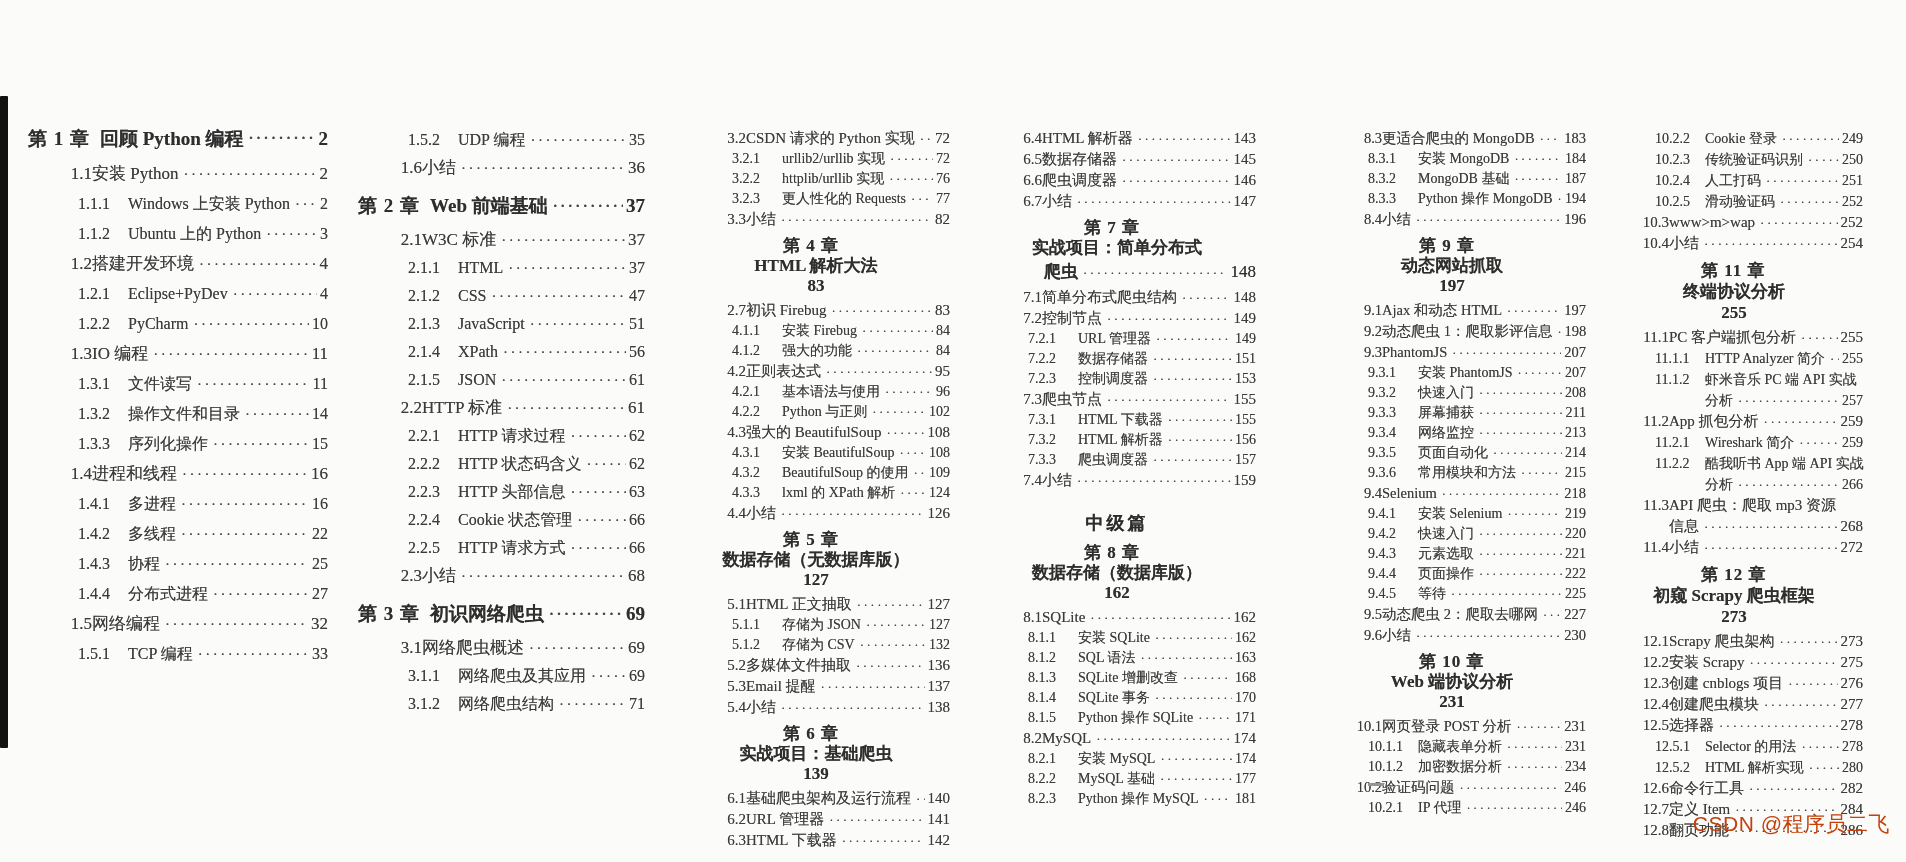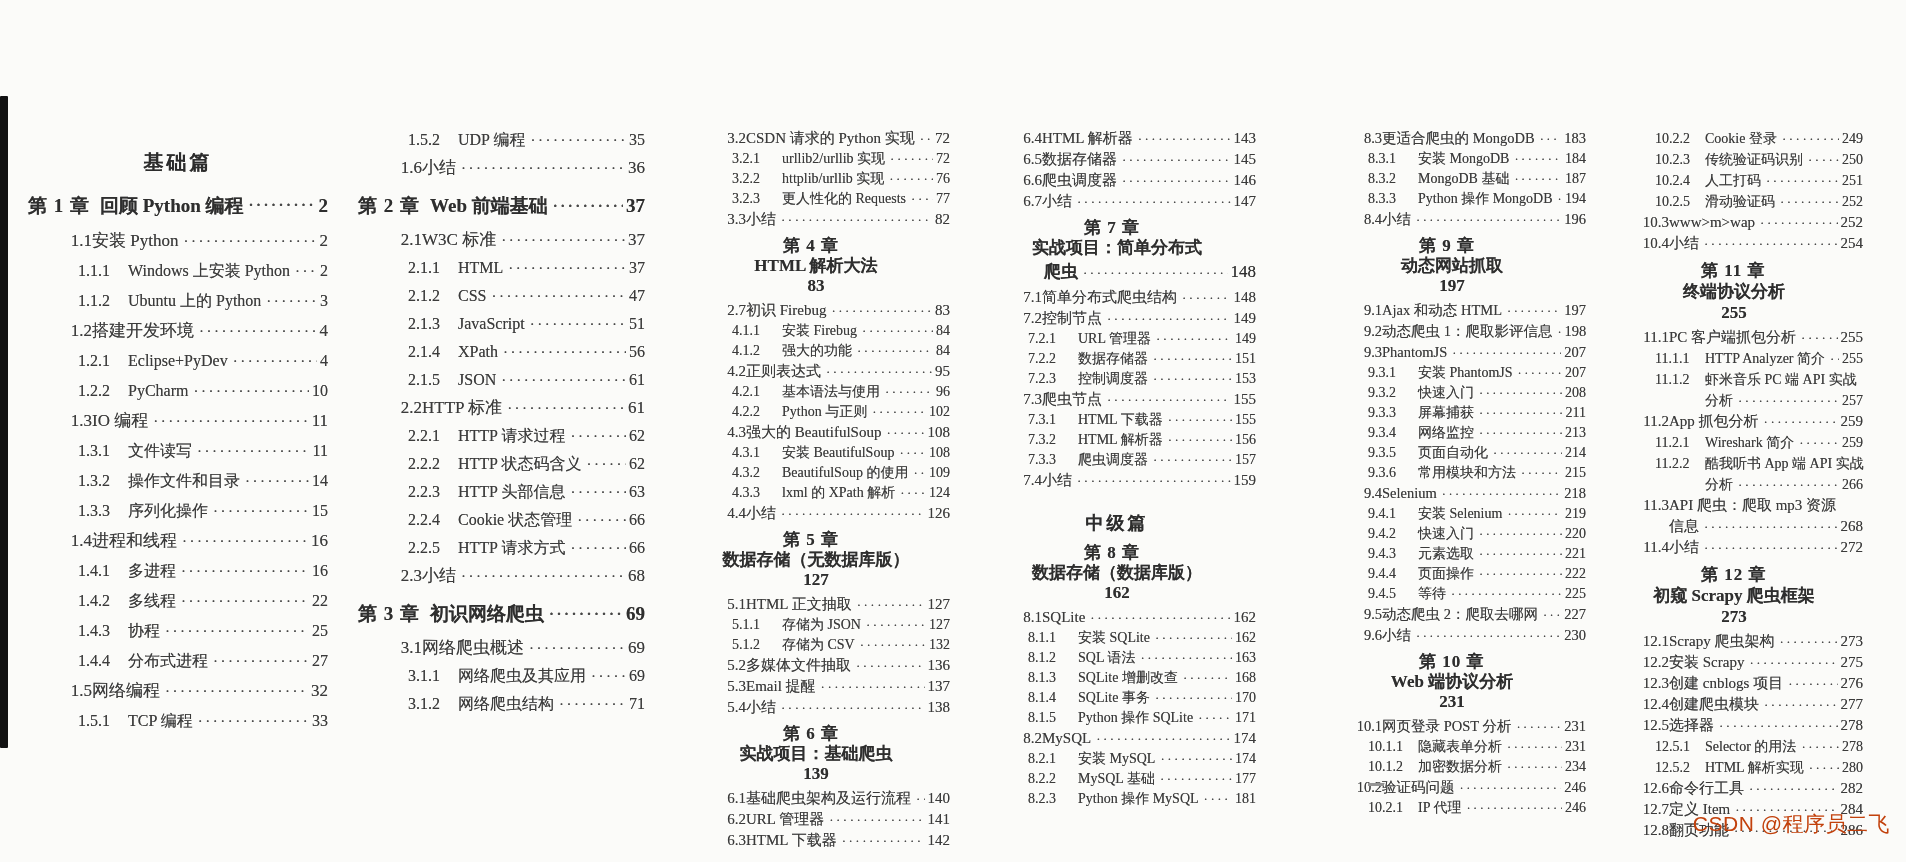--- a/index.html
+++ b/index.html
@@ -48,21 +48,20 @@
   .watermark { position:absolute; top:810px; right:16px; font-family:"Liberation Sans","DejaVu Sans",sans-serif;
                font-size:21px; color:#c2410c; letter-spacing:.5px; }
 </style>
 </head>
 <body>
 
 <div id="screen">
   <div class="edge"></div>
   <div id="toc">
       <div class="col c1">
-        <div class="row section">基础篇</div>
         <div class="row chapter">
           <span class="num">第 1 章</span>
           <span class="title">回顾 Python 编程</span>
           <span class="dots">··························································································</span>
           <span class="page">2</span>
         </div>
         <div class="row l1">
           <span class="num">1.1</span>
           <span class="title">安装 Python</span>
           <span class="dots">··························································································</span>

